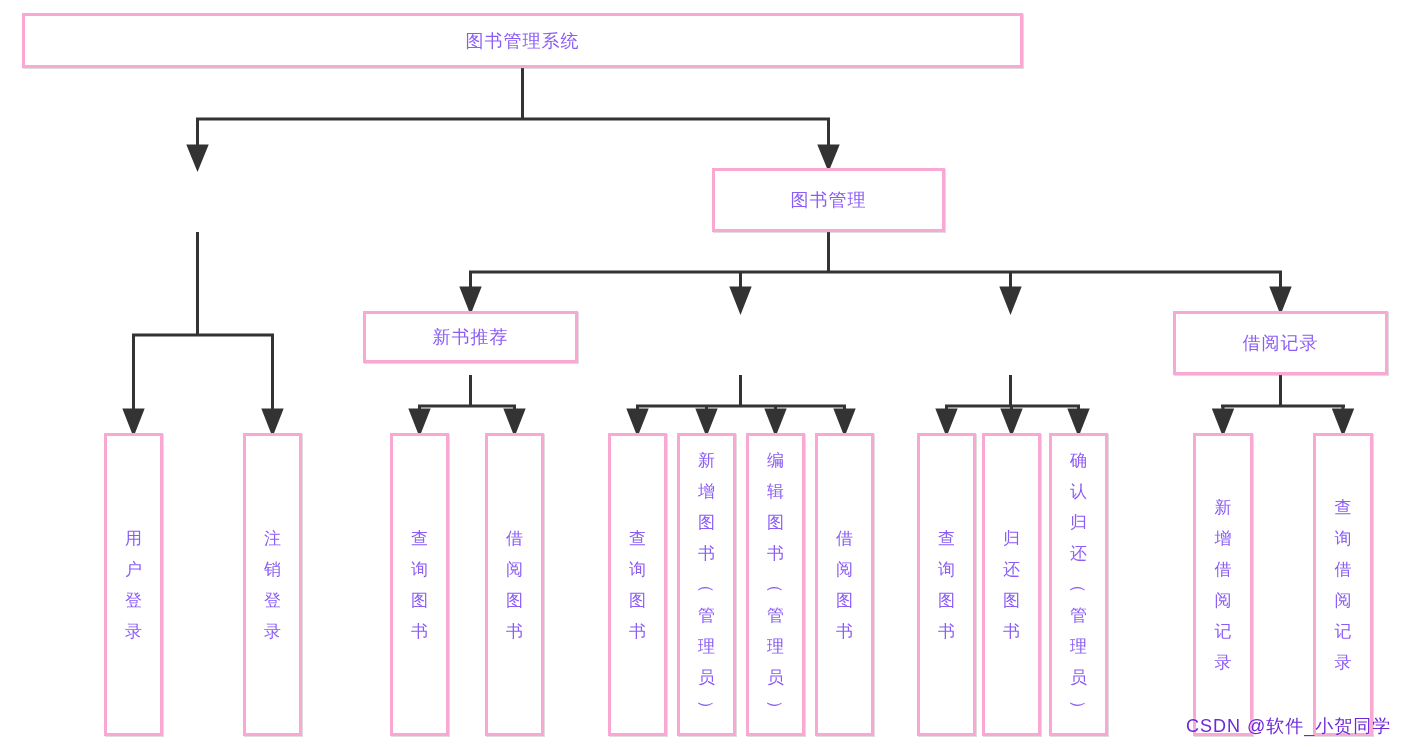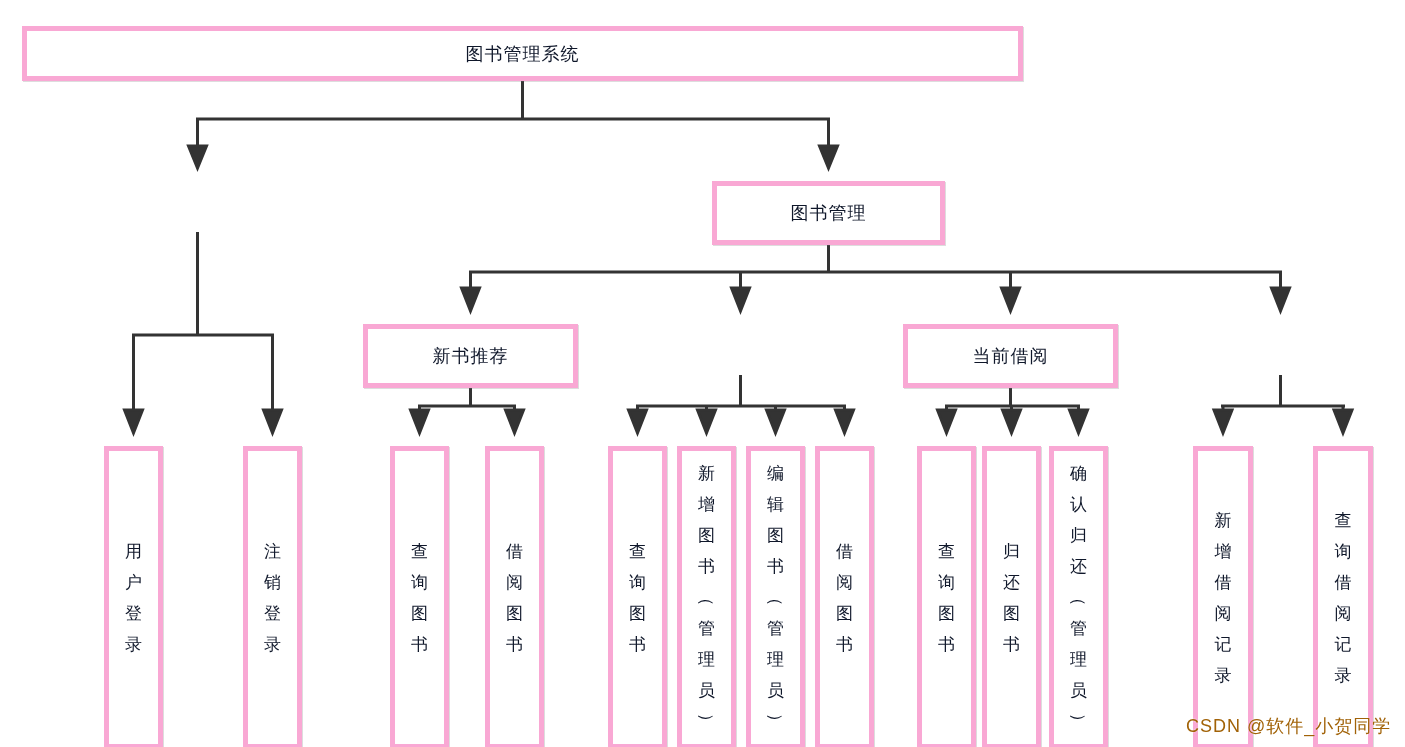--- a/index.html
+++ b/index.html
@@ -7,47 +7,46 @@
     position:relative;
     width:1405px;height:747px;
     background:#ffffff;
     font-family:"Liberation Sans", sans-serif;
     overflow:hidden;
   }
   .connectors{position:absolute;left:0;top:0;width:1405px;height:747px;z-index:1;}
   .node{
     position:absolute;
     background:#ffffff;
-    border:5px solid #f9a8d4;
+    border:3px solid #f9a8d4;
     box-sizing:border-box;
     display:flex;
     align-items:center;
     justify-content:center;
-    color:#0f172a;
+    color:#8b5cf6;
     z-index:2;
     box-shadow:1px 1px 0 rgba(120,120,120,0.25);
-    margin-top:13px;
   }
   .hlabel{font-size:18px;letter-spacing:1px;}
   .vtext{
     display:flex;
     flex-direction:column;
     align-items:center;
     justify-content:center;
     gap:14px;
     font-size:17px;
     line-height:1;
   }
   .vtext span{display:block;line-height:1;}
   .vtext span.rot{transform:rotate(90deg);}
   .watermark{
     position:absolute;
     left:1186px;top:714px;
     font-size:18px;
-    color:#a16207;
+    color:#6d28d9;
     letter-spacing:1px;
     z-index:3;
     white-space:nowrap;
     text-shadow:0 0 2px rgba(255,255,255,0.8);
   }
 </style>
 </head>
 <body>
 
 <div class="stage">
@@ -113,22 +112,22 @@
       <polygon points="1214,410 1232,410 1223,433"></polygon>
       <line x1="1343" y1="406" x2="1343" y2="412"></line>
       <polygon points="1334,410 1352,410 1343,433"></polygon>
     </g>
   </svg>
 
   <div class="node hlabel" style="left:22px;top:13px;width:1001px;height:55px;">图书管理系统</div>
 
   <div class="node hlabel" style="left:712px;top:168px;width:233px;height:64px;">图书管理</div>
 
-  <div class="node hlabel" style="left:363px;top:311px;width:215px;height:64px;">新书推荐</div>
-  <div class="node hlabel" style="left:903px;top:311px;width:215px;height:64px;">当前借阅</div>
+  <div class="node hlabel" style="left:363px;top:311px;width:215px;height:52px;">新书推荐</div>
+  <div class="node hlabel" style="left:1173px;top:311px;width:215px;height:64px;">借阅记录</div>
 
   <div class="node vtext" style="left:104px;top:433px;width:59px;height:303px;">
       <span>用</span>
       <span>户</span>
       <span>登</span>
       <span>录</span>
     </div>
   <div class="node vtext" style="left:243px;top:433px;width:59px;height:303px;">
       <span>注</span>
       <span>销</span>

